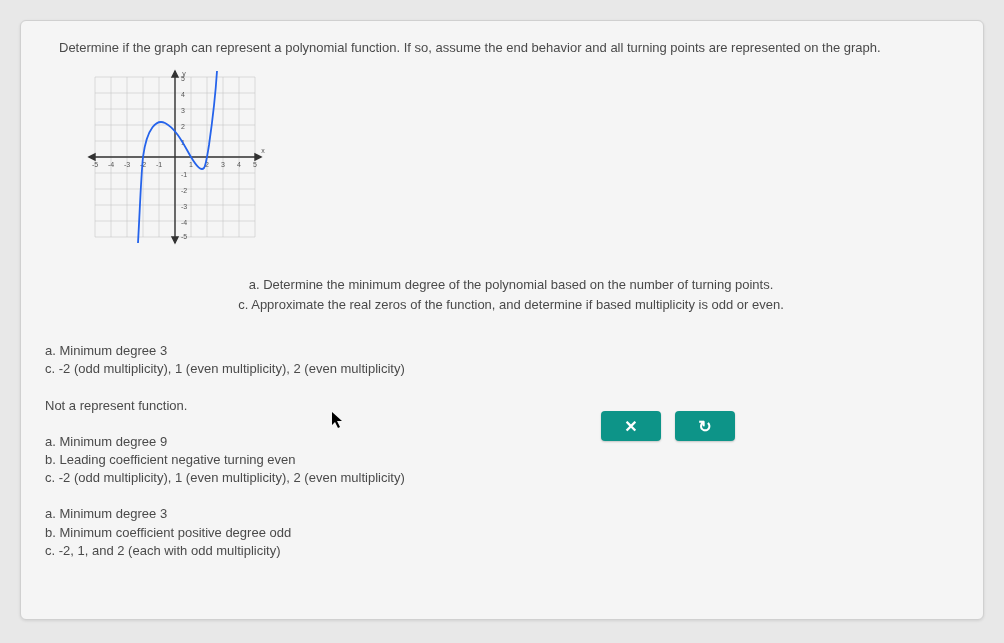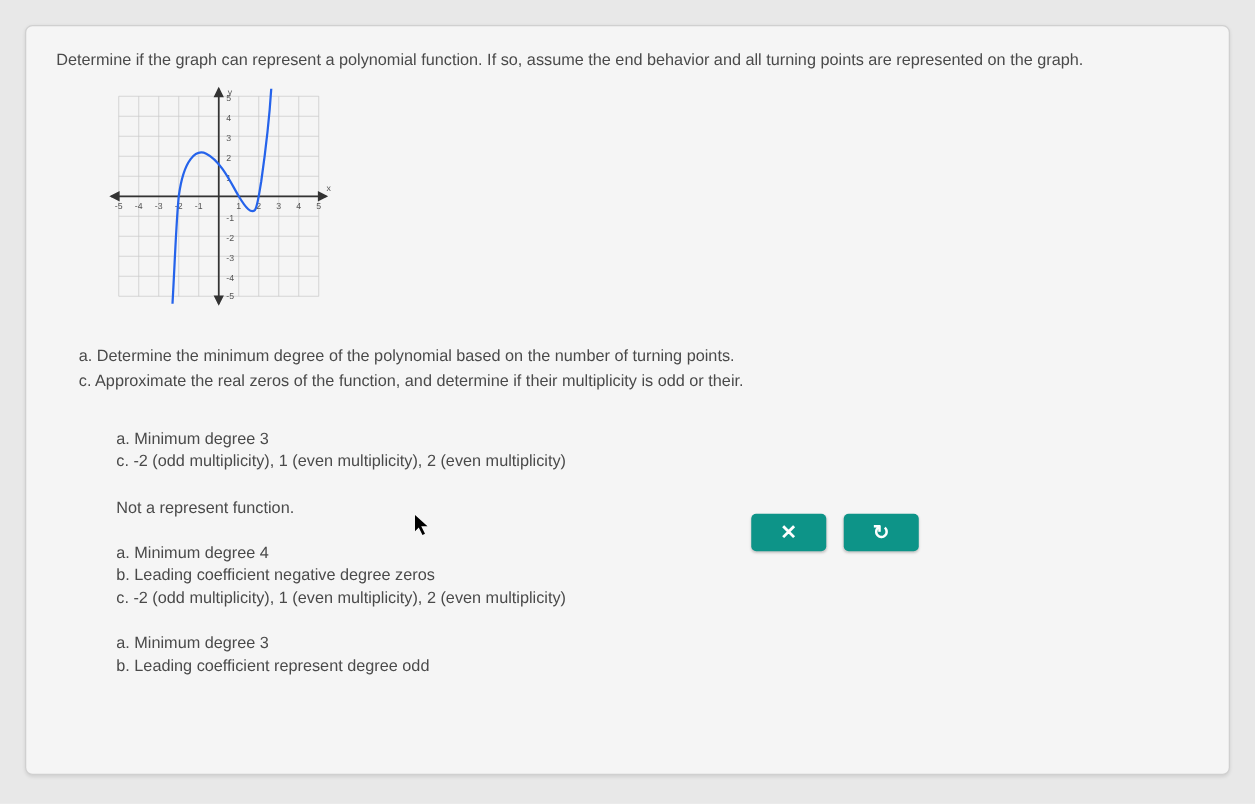--- a/index.html
+++ b/index.html
@@ -18,30 +18,31 @@
     border: 1px solid #d0d0d0;
     border-radius: 6px;
     padding: 18px 24px;
     box-shadow: 0 1px 3px rgba(0,0,0,0.1);
     position: relative;
     min-height: 600px;
   }
   .question-text {
     margin-bottom: 10px;
     line-height: 1.4;
+    margin-left: 14px;
   }
   .graph-wrap {
     margin: 8px 0 18px 40px;
   }
   .sub-questions {
     margin: 0 0 28px 18px;
     line-height: 1.5;
+    text-align: center;
   }
   .answers {
-    margin-left: 48px;
   }
   .answer-block {
     margin-bottom: 18px;
     position: relative;
     padding-left: 0;
     line-height: 1.4;
   }
   .action-buttons {
     position: absolute;
     left: 580px;
@@ -146,39 +147,40 @@
                C 62 60, 72 52, 80 56
                C 92 62, 100 80, 106 90
                C 112 100, 116 104, 119 101
                C 121 98, 122 90, 124 78
                C 128 50, 131 20, 132 4" fill="none" stroke="#2563eb" stroke-width="1.8"></path>
     </svg>
   </div>
 
   <div class="sub-questions">
     <div>a. Determine the minimum degree of the polynomial based on the number of turning points.</div>
-    <div>c. Approximate the real zeros of the function, and determine if their multiplicity is odd or their.</div>
+    <div>c. Approximate the real zeros of the function, and determine if based multiplicity is odd or even.</div>
   </div>
 
   <div class="answers">
     <div class="answer-block">
       <div>a. Minimum degree 3</div>
       <div>c. -2 (odd multiplicity), 1 (even multiplicity), 2 (even multiplicity)</div>
     </div>
     <div class="answer-block">
       <div>Not a represent function.</div>
     </div>
     <div class="answer-block">
-      <div>a. Minimum degree 4</div>
-      <div>b. Leading coefficient negative degree zeros</div>
+      <div>a. Minimum degree 9</div>
+      <div>b. Leading coefficient negative turning even</div>
       <div>c. -2 (odd multiplicity), 1 (even multiplicity), 2 (even multiplicity)</div>
     </div>
     <div class="answer-block">
       <div>a. Minimum degree 3</div>
-      <div>b. Leading coefficient represent degree odd</div>
+      <div>b. Minimum coefficient positive degree odd</div>
+      <div>c. -2, 1, and 2 (each with odd multiplicity)</div>
     </div>
   </div>
 
   <div class="cursor-arrow">
     <svg width="14" height="18" viewBox="0 0 14 18">
         <path d="M1 1 L1 14 L4 11 L7 17 L9 16 L6 10 L11 10 Z" fill="#000"></path>
       </svg>
   </div>
 
   <div class="action-buttons">

